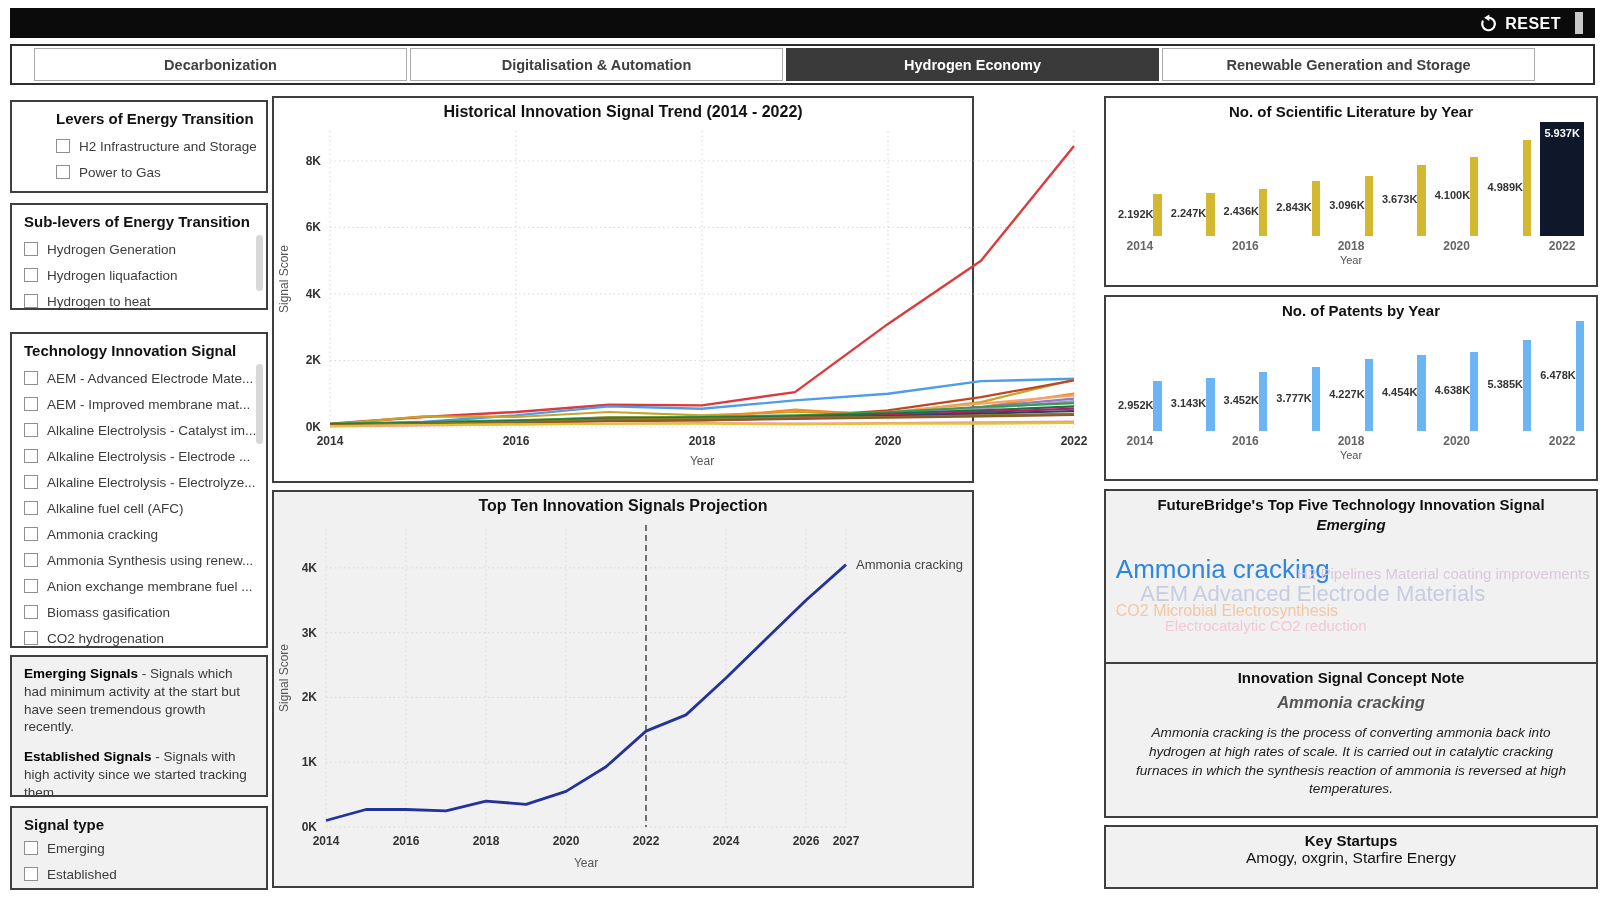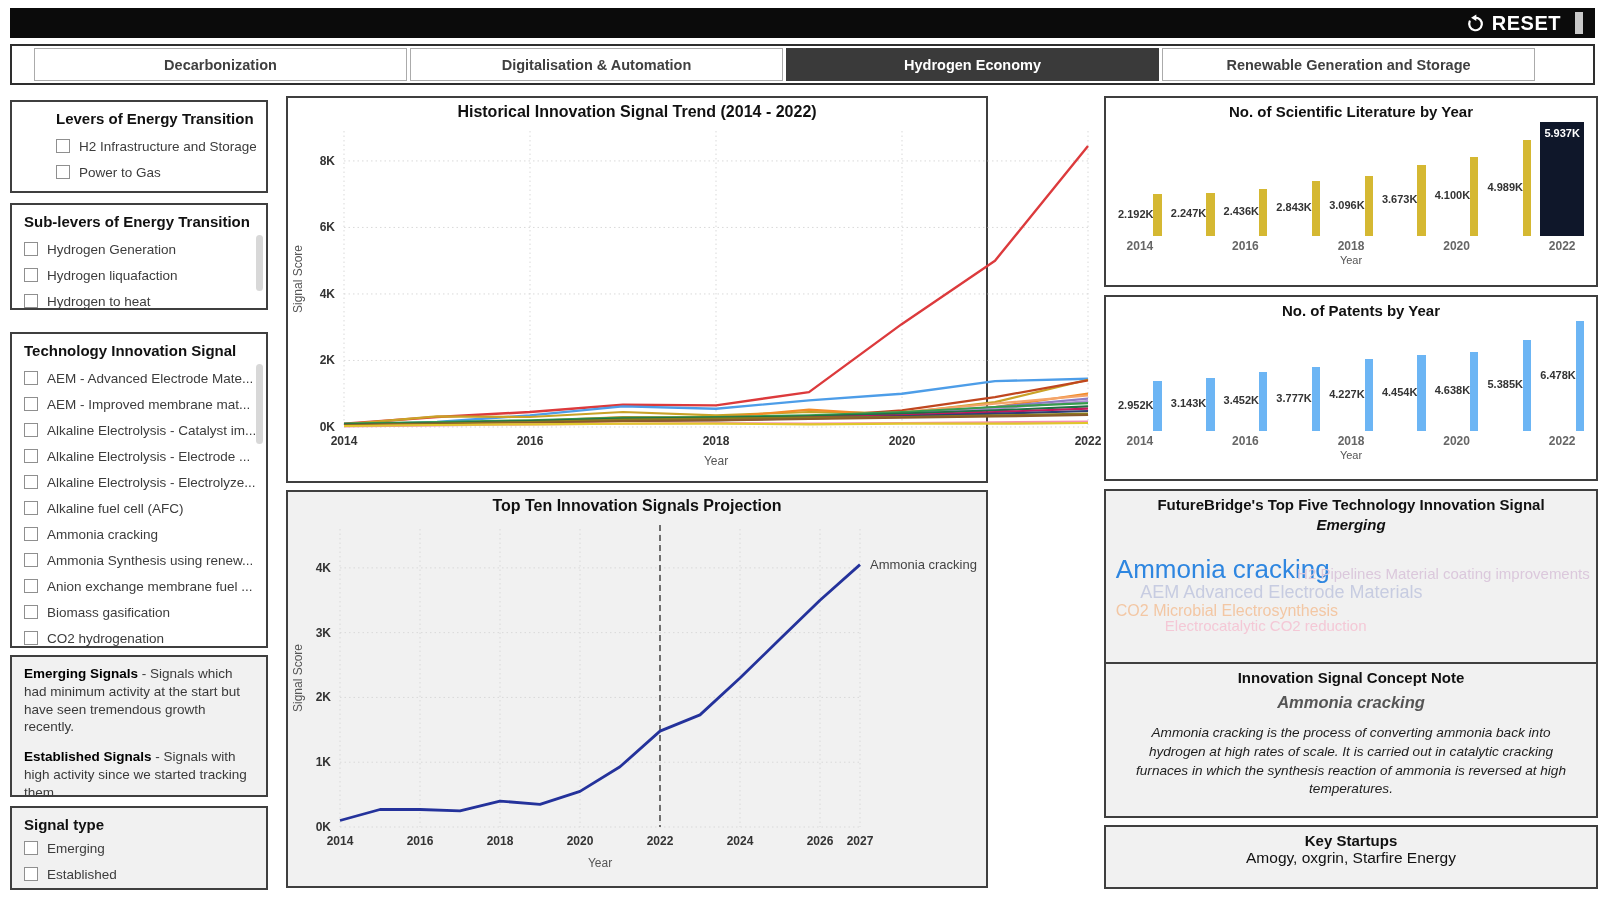--- a/index.html
+++ b/index.html
@@ -3,34 +3,34 @@
 <meta charset="utf-8">
 <style>
   * { box-sizing: border-box; margin: 0; padding: 0; }
   html,body { background:#fff; }
   body { font-family:"Liberation Sans", sans-serif; width:1609px; height:898px; position:relative; overflow:hidden; }
   .page { position:relative; width:1609px; height:898px; background:#fff; }
 
   
   .topbar { position:absolute; left:10px; top:8px; width:1585px; height:30px; background:#0b0b0b;
             display:flex; align-items:center; justify-content:flex-end; gap:14px; padding-right:12px; }
-  .reset { display:flex; align-items:center; gap:7px; color:#fff; font-weight:bold; font-size:20px; letter-spacing:.5px; cursor:pointer; }
+  .reset { display:flex; align-items:flex-end; gap:7px; color:#fff; font-weight:bold; font-size:16px; letter-spacing:.5px; cursor:pointer; }
   .reset svg { width:19px; height:19px; }
   .tophandle { width:8px; height:22px; background:#c9c9c9; }
 
   
   .tabbar { position:absolute; left:10px; top:44px; width:1585px; height:41px; border:2px solid #2e2e2e;
             background:#fff; display:flex; align-items:stretch; padding:2px 58px 2px 22px; gap:3px; }
   .tab { flex:1; display:flex; align-items:center; justify-content:center; background:#fff; border:1px solid #ababab;
          font-size:14.5px; font-weight:bold; color:#404040; cursor:pointer; }
   .tab.active { background:#3a3a3a; color:#fff; border-color:#3a3a3a; }
 
   
   .sidebar { position:absolute; left:10px; top:92px; width:258px; height:800px; }
-  .midcol  { position:absolute; left:286px; top:92px; width:702px; height:800px; }
+  .midcol  { position:absolute; left:272px; top:92px; width:702px; height:800px; }
   .rightcol{ position:absolute; left:1104px; top:92px; width:494px; height:800px; }
 
   .fbox, .panel { position:absolute; left:0; width:100%; background:#fff; border:2px solid #3f3f3f; }
   .fbox { padding:8px 10px 4px 12px; overflow:hidden; }
   .fbox h3 { font-size:15px; font-weight:bold; color:#111; margin-bottom:6px; }
   .cb-row { display:flex; align-items:center; gap:9px; height:26px; cursor:pointer; }
   .cb { width:14px; height:14px; border:1px solid #8f8f8f; background:#fff; flex:0 0 auto; }
   .cb-label { font-size:13.5px; color:#3c3c3c; white-space:nowrap; overflow:hidden; }
   .thumb { position:absolute; right:3px; width:7px; background:#d8d8d8; border-radius:4px; }
   .graybox { background:#f1f1f1; }
@@ -394,21 +394,21 @@
           <div class="bar-xlabel">Year</div>
         </div>
     </section>
 
     <section class="panel panel-fb" style="top:397px;height:198px;">
       <h2 style="font-size:15px;">FutureBridge's Top Five Technology Innovation Signal</h2>
       <div class="fb-sub">Emerging</div>
       <div class="cloud" id="cloud">
           <span style="left: 2%; top: 22%; color: rgb(46, 134, 224); font-size: 26px;">Ammonia cracking</span>
           <span style="left: 39%; top: 32%; color: rgb(219, 200, 220); font-size: 15px;">H2 Pipelines Material coating improvements</span>
-          <span style="left: 7%; top: 50%; color: rgb(199, 204, 225); font-size: 18px;">AEM Advanced Electrode Materials</span>
+          <span style="left: 7%; top: 50%; color: rgb(199, 204, 225); font-size: 22px;">AEM Advanced Electrode Materials</span>
           <span style="left: 2%; top: 71%; color: rgb(243, 199, 164); font-size: 16px;">CO2 Microbial Electrosynthesis</span>
           <span style="left: 12%; top: 86%; color: rgb(244, 200, 214); font-size: 15px;">Electrocatalytic CO2 reduction</span>
         </div>
       <div class="fb-foot">
         <span class="star">*</span><span> Click on signals above to get the concept note and key startups</span>
       </div>
     </section>
 
     <section class="panel panel-note" style="top:570px;height:156px;">
       <h2 style="font-size:15px;">Innovation Signal Concept Note</h2>

